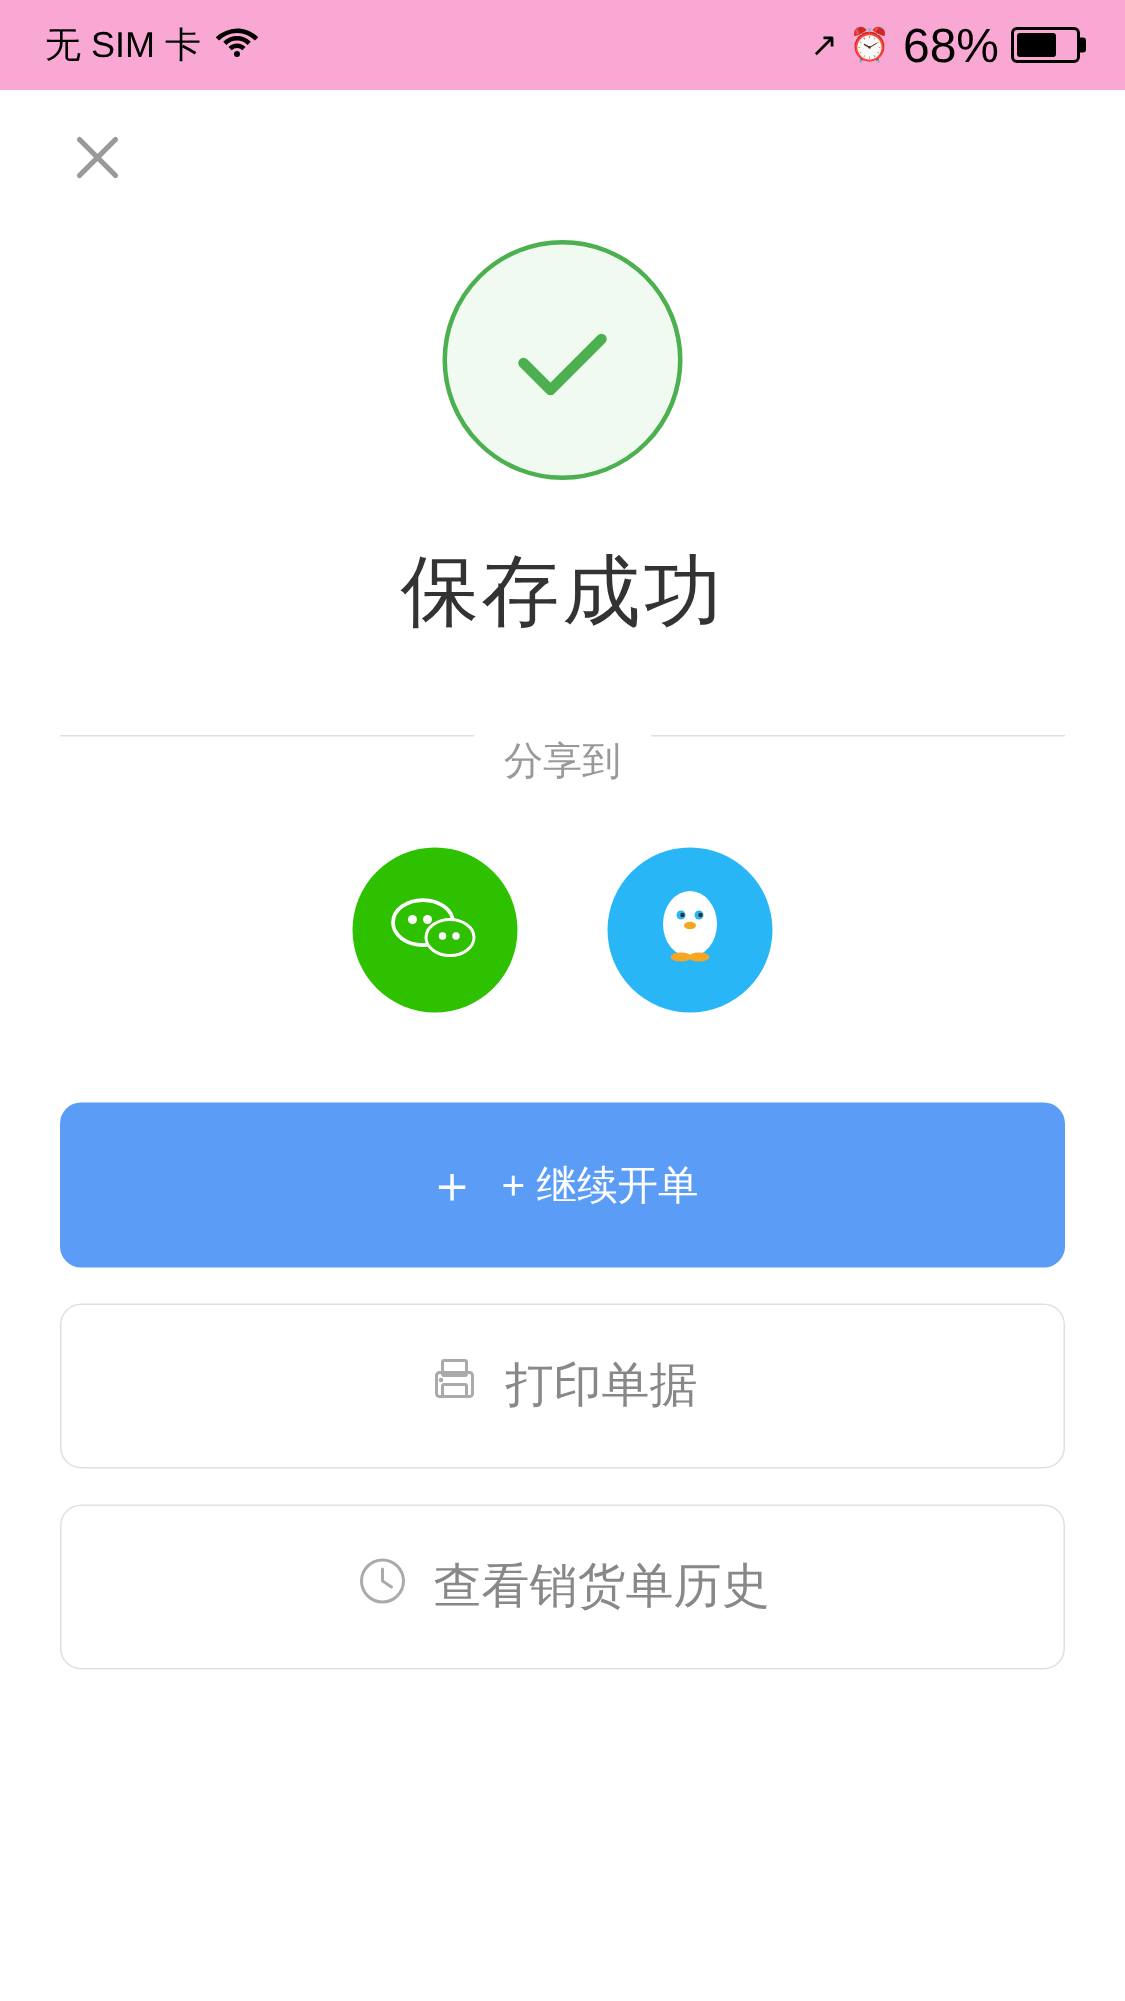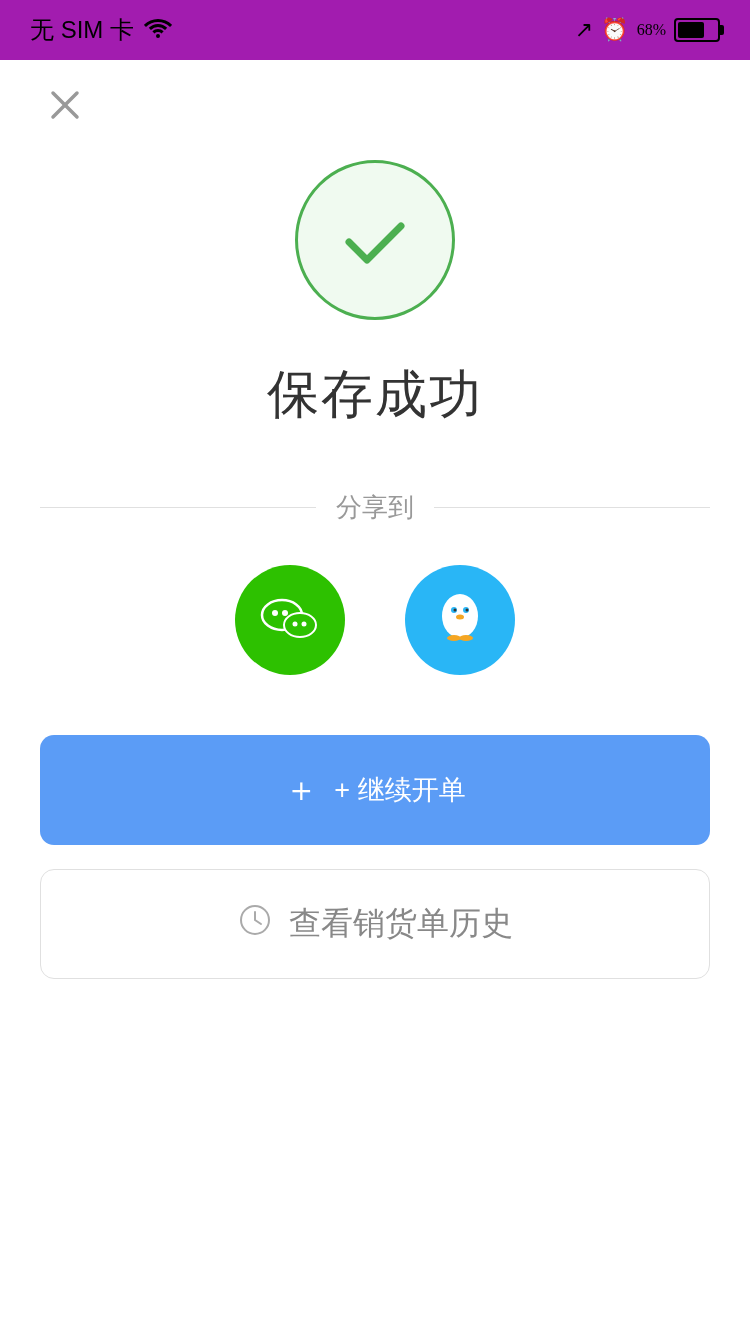--- a/index.html
+++ b/index.html
@@ -15,21 +15,21 @@
     }
 
     
     .status-bar {
       width: 100%;
       height: 60px;
       display: flex;
       align-items: center;
       justify-content: space-between;
       padding: 0 30px;
-      background: #a21caf;
+      background: #f9a8d4;
     }
 
     .status-left {
       display: flex;
       align-items: center;
       gap: 10px;
       font-size: 24px;
       color: #000;
       font-weight: 500;
     }
@@ -132,21 +132,20 @@
     }
 
     
     .share-section {
       width: 100%;
       margin-bottom: 60px;
     }
 
     .share-divider {
       display: flex;
-      align-items: center;
       margin-bottom: 40px;
     }
 
     .divider-line {
       flex: 1;
       height: 1px;
       background: #e0e0e0;
     }
 
     .share-label {
@@ -224,21 +223,21 @@
     <span>无 SIM 卡</span>
     <span>
       <svg width="28" height="22" viewBox="0 0 28 22">
         <path d="M14 18a2 2 0 1 1 0 4 2 2 0 0 1 0-4zm0-5a8 8 0 0 1 5.66 2.34l-2.12 2.12a5 5 0 0 0-7.08 0L8.34 15.34A8 8 0 0 1 14 13zm0-5a13 13 0 0 1 9.19 3.81l-2.12 2.12a10 10 0 0 0-14.14 0L4.81 11.81A13 13 0 0 1 14 8zm0-5c5.52 0 10.5 2.24 14.14 5.86L26.02 10.98A18 18 0 0 0 14 6a18 18 0 0 0-12.02 4.98L-.14 8.86A22 22 0 0 1 14 3z" fill="#000"></path>
       </svg>
     </span>
   </div>
   <div class="status-right">
     <span style="font-size:22px;">↗</span>
     <span style="font-size:22px;">⏰</span>
-    <span style="font-size:16px;font-family:Liberation Serif, serif;">68%</span>
+    <span style="font-size:32px;">68%</span>
     <div class="battery-bar">
       <div class="battery-fill"></div>
     </div>
   </div>
 </div>
 
 <div class="main-content">
 
   <div class="close-btn">
     <svg class="close-icon-svg" viewBox="0 0 36 36">
@@ -294,20 +293,31 @@
       </div>
     </div>
   </div>
 
   <div class="action-buttons">
     <button class="action-btn btn-primary">
       <span class="btn-icon">＋</span>
       <span style="font-size:27px; color:#fff;">+ 继续开单</span>
     </button>
 
+    <button class="action-btn btn-secondary">
+      <span style="font-size:32px; color:#aaa;">
+        <svg width="36" height="34" viewBox="0 0 36 34">
+          <rect x="6" y="12" width="24" height="16" rx="2" fill="none" stroke="#aaa" stroke-width="2"></rect>
+          <rect x="10" y="4" width="16" height="10" rx="1" fill="none" stroke="#aaa" stroke-width="2"></rect>
+          <rect x="10" y="20" width="16" height="8" rx="1" fill="none" stroke="#aaa" stroke-width="2"></rect>
+          <circle cx="9" cy="17" r="1.5" fill="#aaa"></circle>
+        </svg>
+      </span>
+      <span style="font-size:32px; color:#888;">打印单据</span>
+    </button>
 
     <button class="action-btn btn-secondary">
       <span>
         <svg width="36" height="36" viewBox="0 0 36 36">
           <circle cx="18" cy="18" r="14" fill="none" stroke="#aaa" stroke-width="2"></circle>
           <polyline points="18,10 18,18 24,22" fill="none" stroke="#aaa" stroke-width="2" stroke-linecap="round"></polyline>
         </svg>
       </span>
       <span style="font-size:32px; color:#888;">查看销货单历史</span>
     </button>

